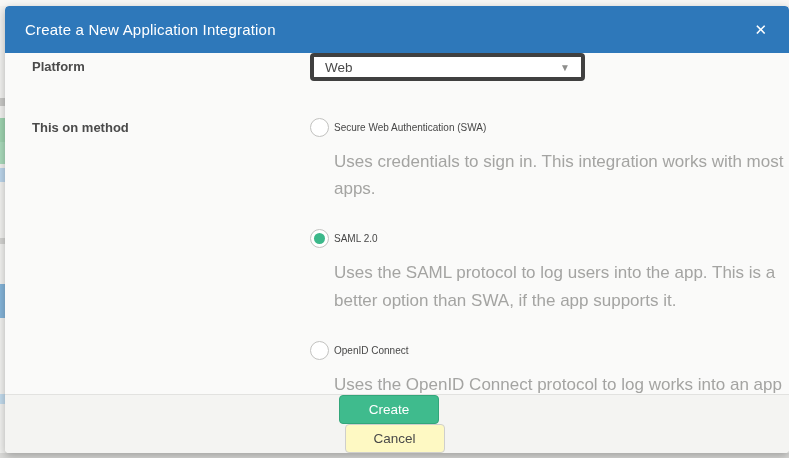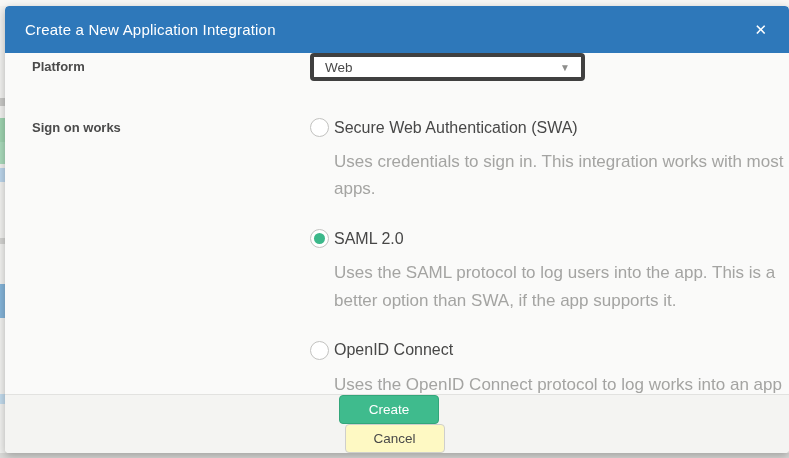--- a/index.html
+++ b/index.html
@@ -102,21 +102,21 @@
   }
   .radio.selected::after {
     content: "";
     position: absolute;
     left: 50%; top: 50%;
     width: 11px; height: 11px;
     margin: -5.5px 0 0 -5.5px;
     border-radius: 50%;
     background: #3cb88a;
   }
-  .option-label { font-size: 16px; color: #474747; }
+  .option-label { font-size: 10px; color: #474747; }
   .option-desc {
     margin-left: 24px;
     margin-top: 11px;
     font-size: 17px;
     line-height: 1.6;
     color: #a4a4a2;
     max-width: 455px;
   }
 
   
@@ -183,21 +183,21 @@
         <span class="field-label">Platform</span>
       </div>
       <div class="dropdown">
         <span class="dropdown-value">Web</span>
         <span class="dropdown-arrow">▼</span>
       </div>
     </div>
 
     <div class="form-row row-signon">
       <div class="row-label-col">
-        <span class="field-label">Sign on works</span>
+        <span class="field-label">This on method</span>
       </div>
       <div class="options-col">
 
         <div class="option">
           <div class="option-head">
             <span class="radio"></span>
             <span class="option-label">Secure Web Authentication (SWA)</span>
           </div>
           <div class="option-desc">Uses credentials to sign in. This integration works with most apps.</div>
         </div>

